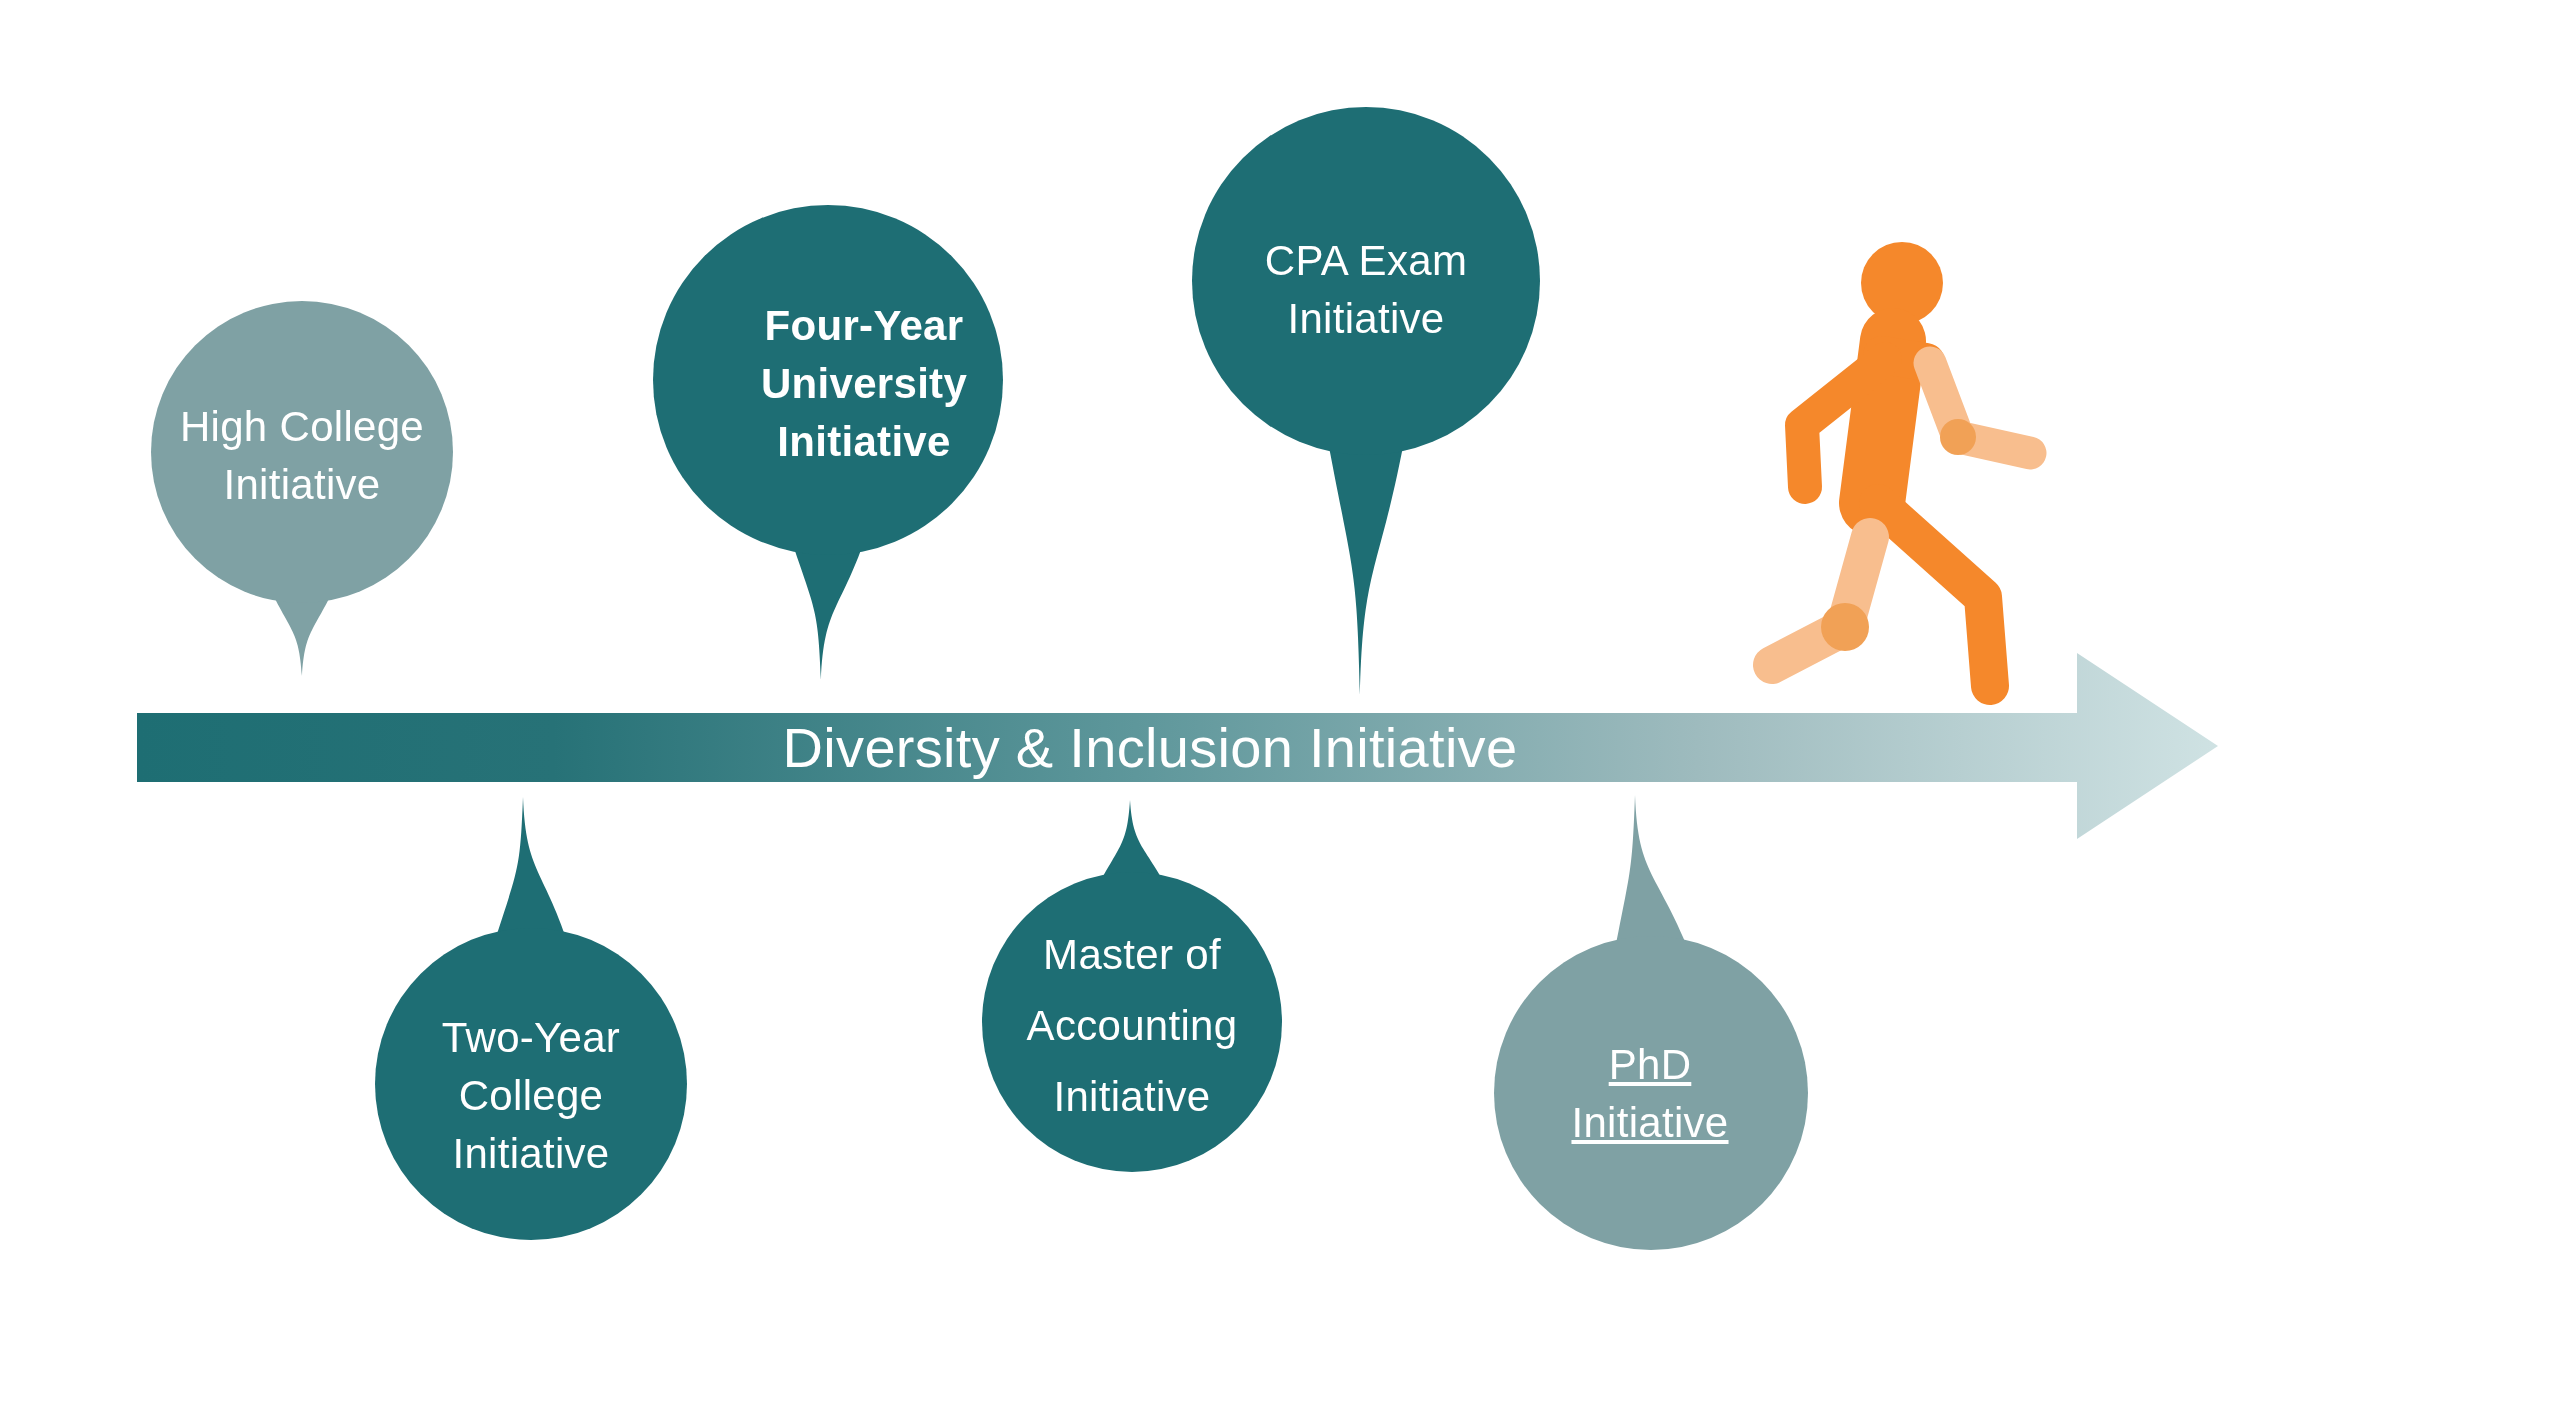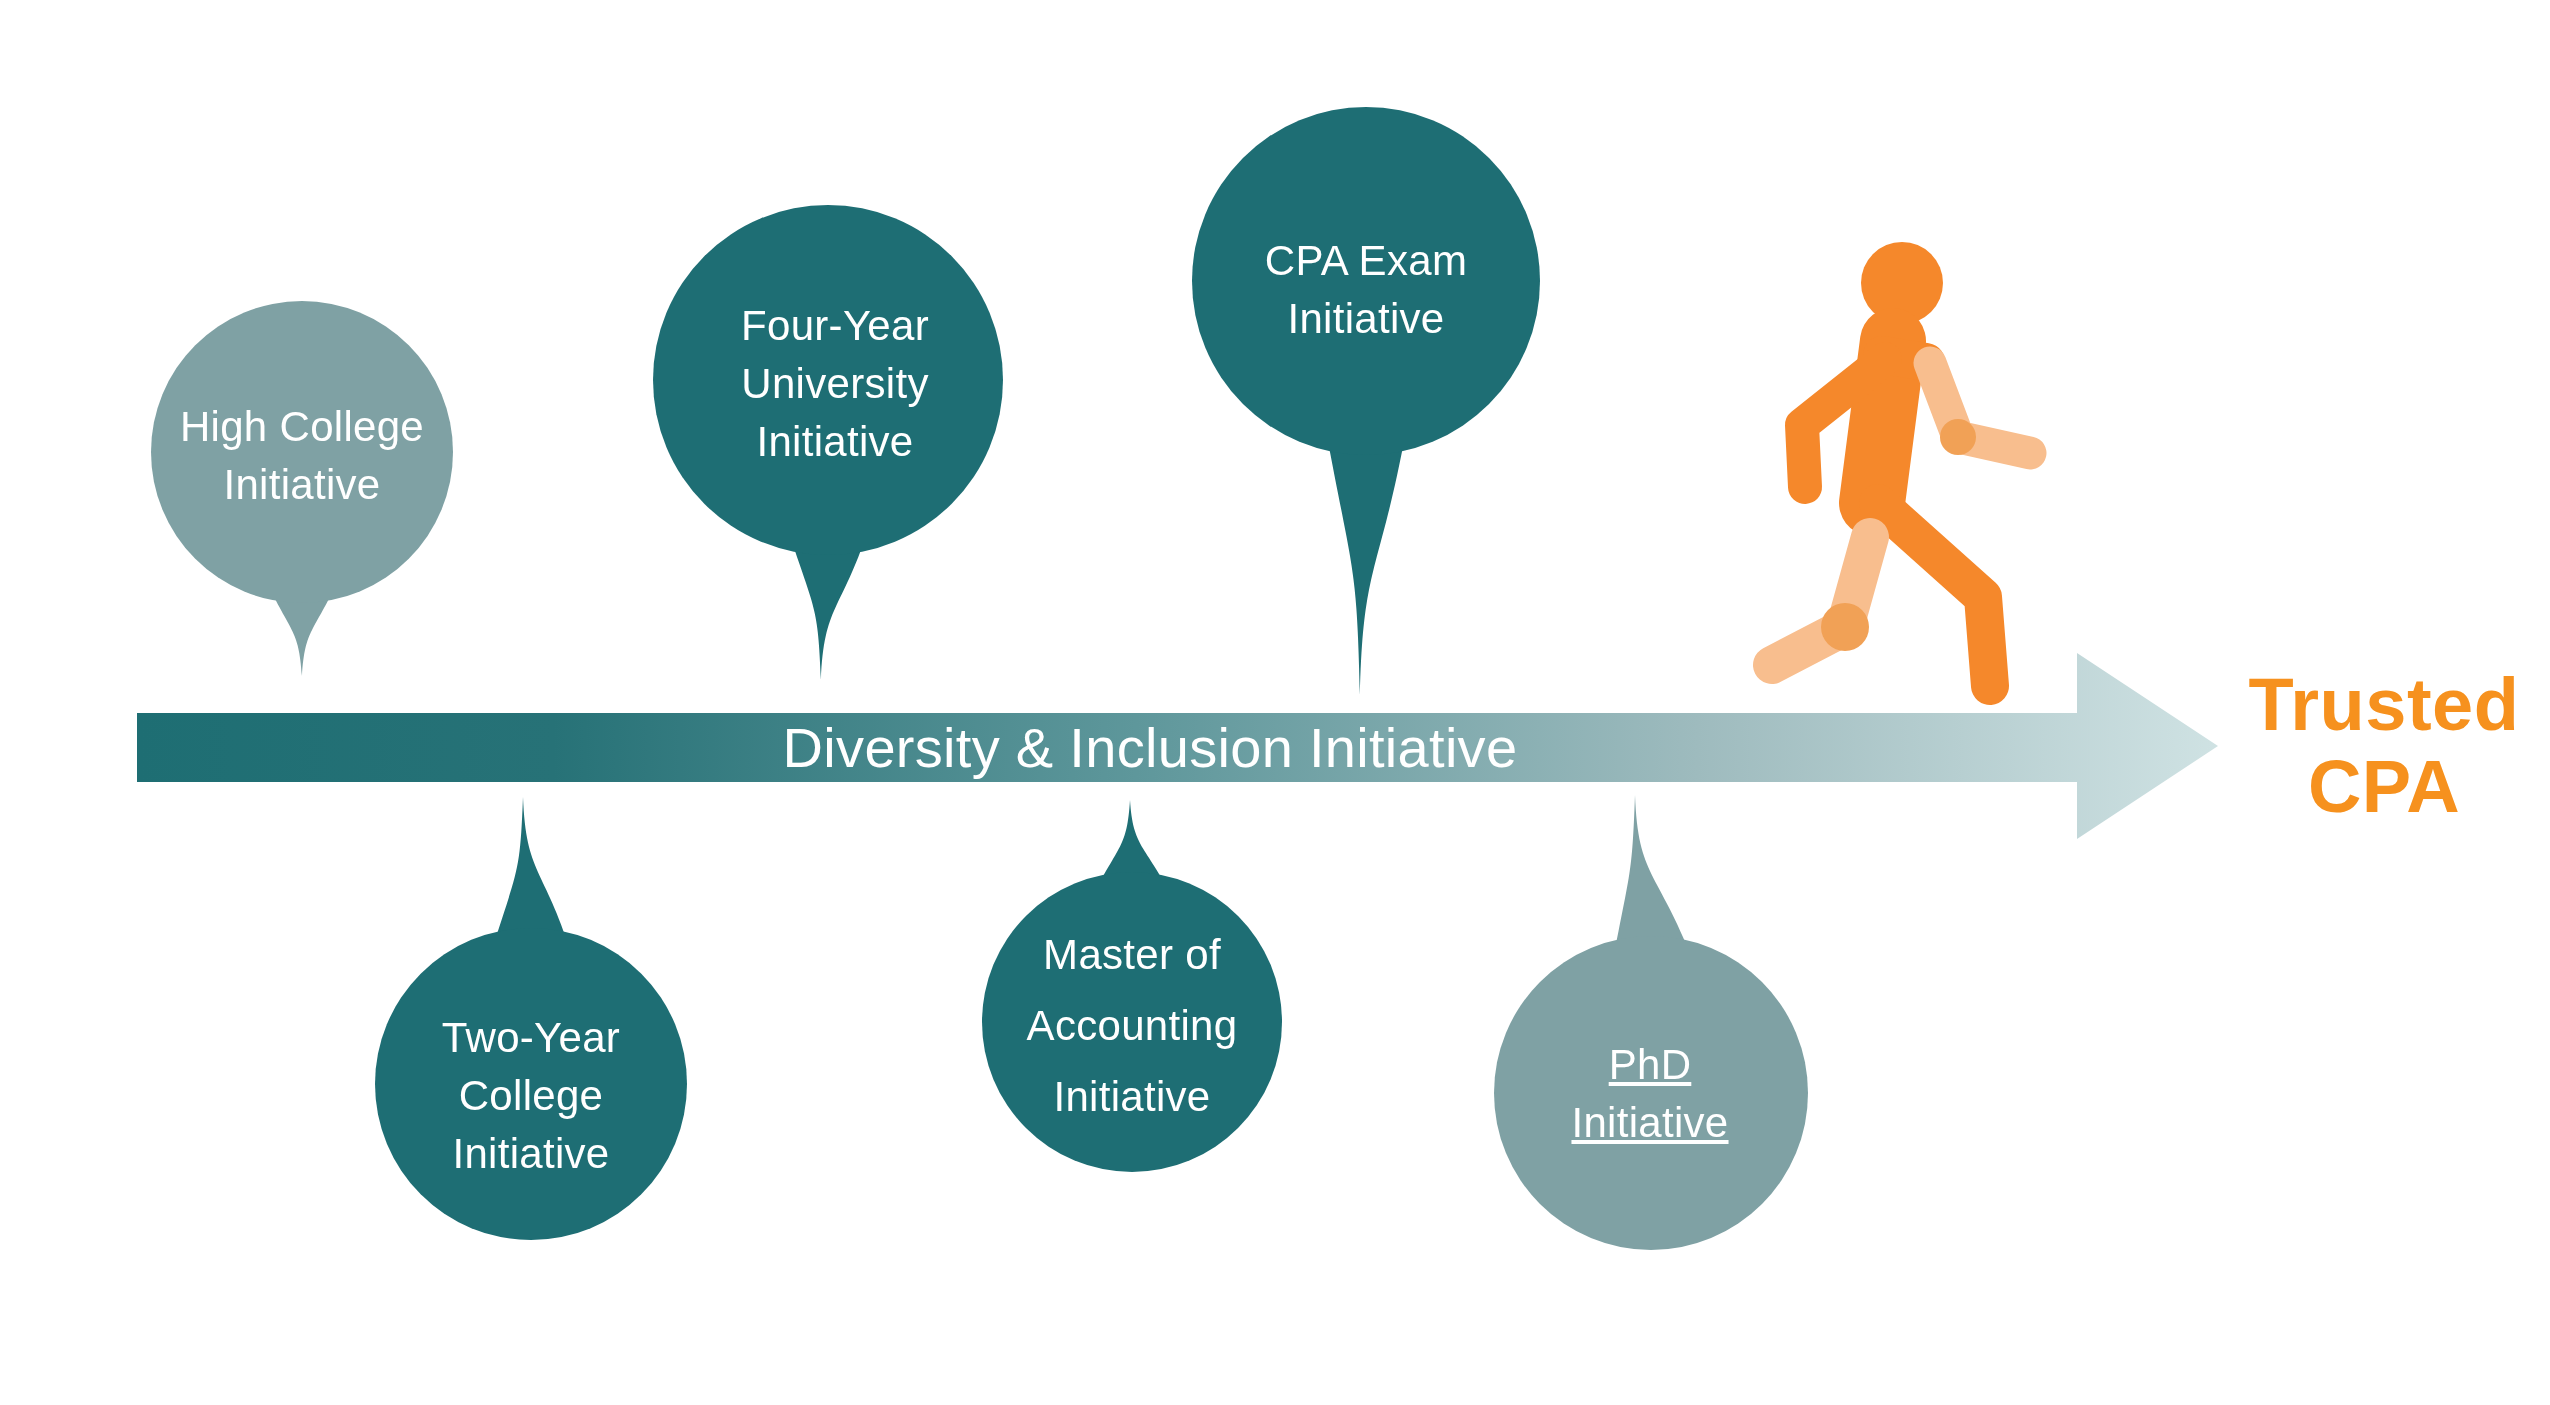--- a/index.html
+++ b/index.html
@@ -87,21 +87,21 @@
       <circle cx="208" cy="202" r="18" fill="#F1A156"></circle>
       <circle cx="95" cy="392" r="24" fill="#F1A156"></circle>
     </g>
   </svg>
 
   <div class="label balloon-label" style="left:142px; top:346px; width:320px; height:220px;">
     <div>High College</div>
     <div>Initiative</div>
   </div>
 
-  <div class="label balloon-label" style="left:665px; top:254px; width:340px; height:260px;">
+  <div class="label balloon-label" style="left:694px; top:254px; width:340px; height:260px;font-weight:bold;">
     <div>Four-Year</div>
     <div>University</div>
     <div>Initiative</div>
   </div>
 
   <div class="label balloon-label" style="left:1196px; top:180px; width:340px; height:220px;">
     <div>CPA Exam</div>
     <div>Initiative</div>
   </div>
 
@@ -119,18 +119,14 @@
 
   <div class="label balloon-label" style="left:1480px; top:984px; width:340px; height:220px;text-decoration:underline;">
     <div>PhD</div>
     <div>Initiative</div>
   </div>
 
   <div class="label bar-label" style="left:700px; top:713px; width:900px; height:69px;">
     <div>Diversity &amp; Inclusion Initiative</div>
   </div>
 
-  <div class="label destination-label" style="left:2228px; top:658px; width:312px; height:176px;">
-    <div>Trusted</div>
-    <div>CPA</div>
-  </div>
 
 </div>
 
 </body></html>

